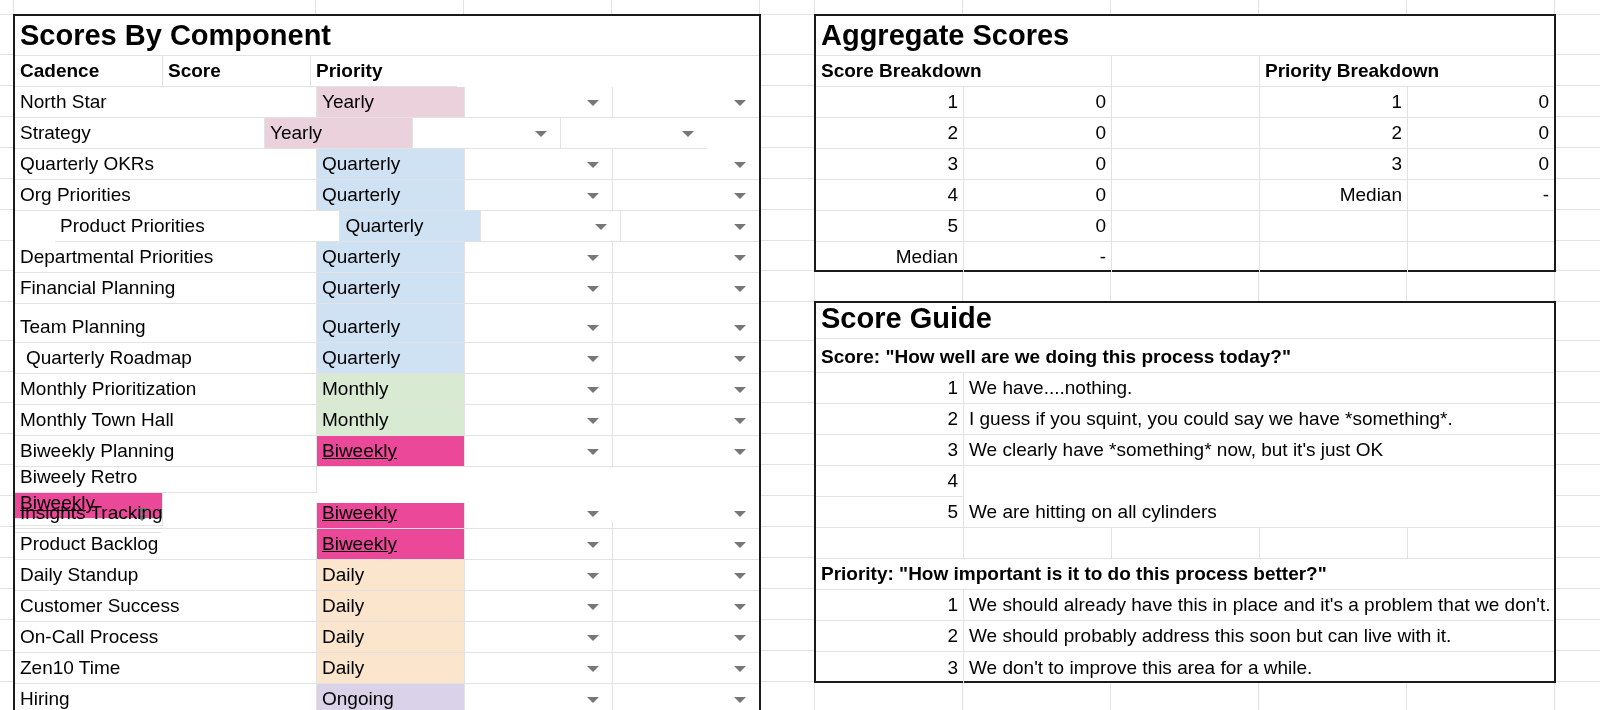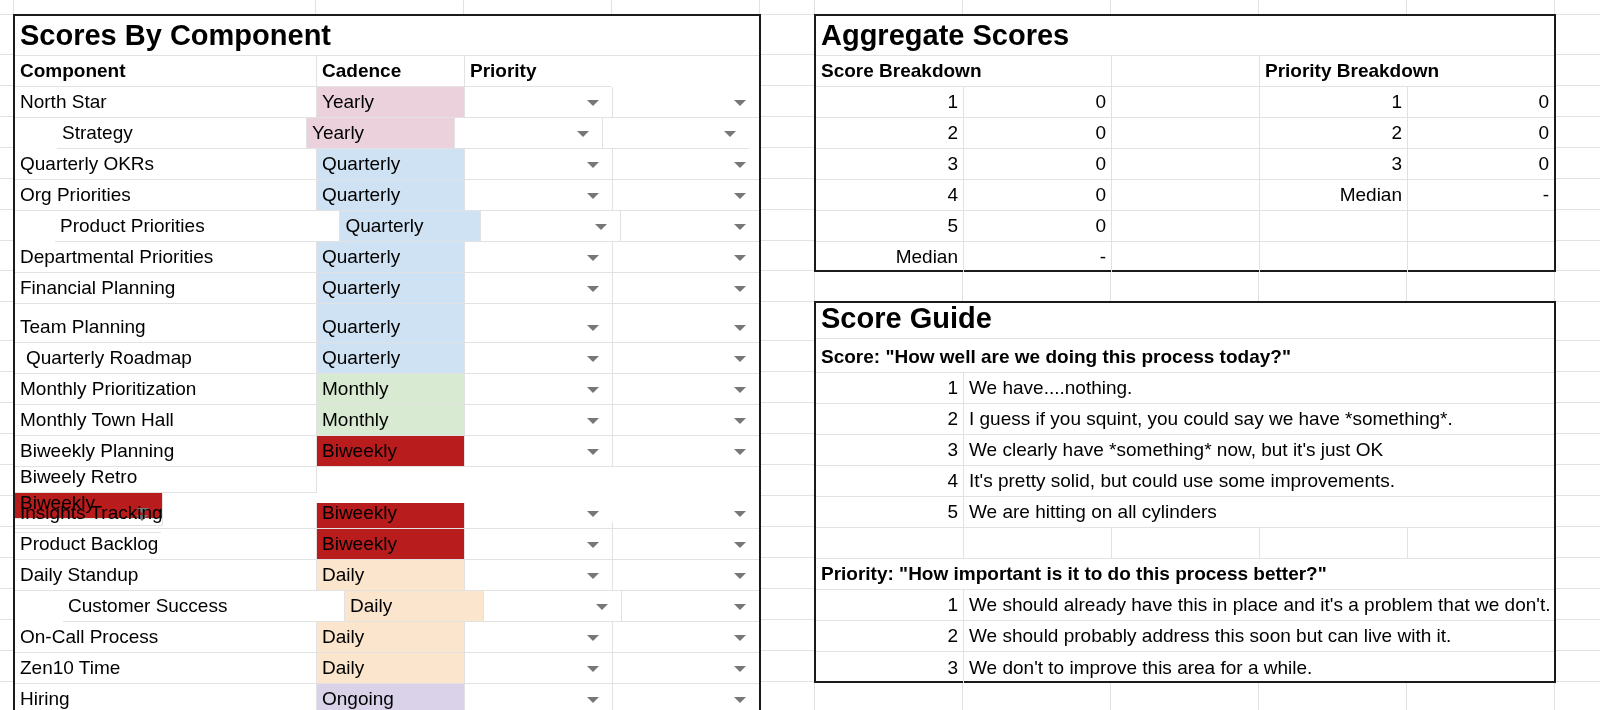--- a/index.html
+++ b/index.html
@@ -19,21 +19,21 @@
   .title { font-size:29px; font-weight:bold; padding-bottom:5px; border-right:none; }
   .hdr { font-weight:bold; }
   .right { justify-content:flex-end; }
   .noborder-r { border-right:none; }
   .dd { position:absolute; right:13px; bottom:11px; width:0; height:0;
         border-left:6px solid transparent; border-right:6px solid transparent;
         border-top:6px solid #777; }
   .yearly { background:#ead1dc; }
   .quarterly { background:#cfe2f3; }
   .monthly { background:#d9ead3; }
-  .biweekly { background:#b91c1c; }
+  .biweekly { background:#ec4899;text-decoration:underline; }
   .daily { background:#fce5cd; }
   .ongoing { background:#d9d2e9; }
   .bold { font-weight:bold; }
 </style>
 </head>
 <body>
 
 <div class="grid">
   <div class="vline" style="left:13px"></div>
   <div class="vline" style="left:315px"></div>
@@ -68,39 +68,39 @@
   <div class="hline" style="top:619px"></div>
   <div class="hline" style="top:650px"></div>
   <div class="hline" style="top:681px"></div>
 </div>
 
 <div class="panel" id="left-panel" style="left:13px; top:14px; width:748px; height:710px; border-bottom:none;">
   <div class="row" style="top:0; height:40px;">
     <div class="cell title" style="width:744px;">Scores By Component</div>
   </div>
   <div class="row" style="top:40px; height:31px;">
-    <div class="cell hdr" style="width:302px;">Component</div>
     <div class="cell hdr" style="width:148px;">Cadence</div>
+    <div class="cell hdr" style="width:148px;">Score</div>
     <div class="cell hdr last" style="width:146px;">Priority</div>
   </div>
   <div id="component-rows">
       <div class="row" style="top: 71px; height: 31px;">
         <div class="cell" style="width: 302px;">North Star</div>
         <div class="cell yearly" style="width: 148px;">Yearly</div>
         <div class="cell" style="width: 148px;">
           <span></span>
           <span class="dd"></span>
         </div>
         <div class="cell last" style="width: 146px;">
           <span></span>
           <span class="dd"></span>
         </div>
       </div>
       <div class="row" style="top: 102px; height: 31px;">
-        <div class="cell" style="width: 250px; margin-left: 42px;">Strategy</div>
+        <div class="cell" style="width: 250px;">Strategy</div>
         <div class="cell yearly" style="width: 148px;">Yearly</div>
         <div class="cell" style="width: 148px;">
           <span></span>
           <span class="dd"></span>
         </div>
         <div class="cell last" style="width: 146px;">
           <span></span>
           <span class="dd"></span>
         </div>
       </div>
@@ -265,21 +265,21 @@
         <div class="cell daily" style="width: 148px;">Daily</div>
         <div class="cell" style="width: 148px;">
           <span></span>
           <span class="dd"></span>
         </div>
         <div class="cell last" style="width: 146px;">
           <span></span>
           <span class="dd"></span>
         </div>
       </div>
-      <div class="row" style="top: 575px; height: 31px; padding-left: 48px;">
+      <div class="row" style="top: 575px; height: 31px;">
         <div class="cell" style="width: 302px;">Customer Success</div>
         <div class="cell daily" style="width: 148px;">Daily</div>
         <div class="cell" style="width: 148px;">
           <span></span>
           <span class="dd"></span>
         </div>
         <div class="cell last" style="width: 146px;">
           <span></span>
           <span class="dd"></span>
         </div>
@@ -393,21 +393,20 @@
       <div class="row" style="top: 101px; height: 31px;">
         <div class="cell right" style="width: 148px;">2</div>
         <div class="cell noborder-r" style="width: 590px;">I guess if you squint, you could say we have *something*.</div>
       </div>
       <div class="row" style="top: 132px; height: 31px;">
         <div class="cell right" style="width: 148px;">3</div>
         <div class="cell noborder-r" style="width: 590px;">We clearly have *something* now, but it's just OK</div>
       </div>
       <div class="row" style="top: 163px; height: 31px;">
         <div class="cell right" style="width: 148px;">4</div>
-        <div class="cell noborder-r" style="width: 590px;">It's pretty solid, but could use some improvements.</div>
       </div>
       <div class="row" style="top: 194px; height: 31px;">
         <div class="cell right" style="width: 148px;">5</div>
         <div class="cell noborder-r" style="width: 590px;">We are hitting on all cylinders</div>
       </div>
       <div class="row" style="top: 225px; height: 31px;">
         <div class="cell" style="width: 148px;"></div>
         <div class="cell" style="width: 148px;"></div>
         <div class="cell" style="width: 148px;"></div>
         <div class="cell" style="width: 148px;"></div>

